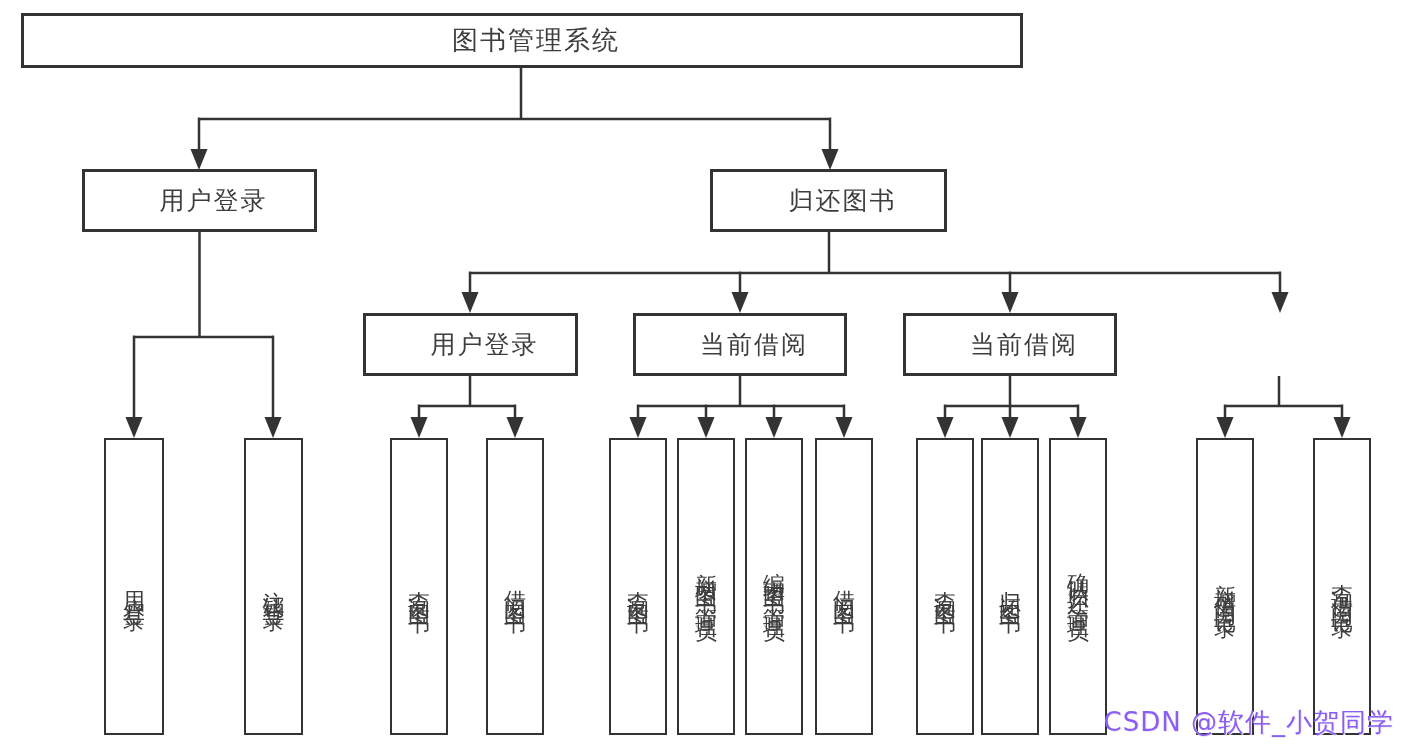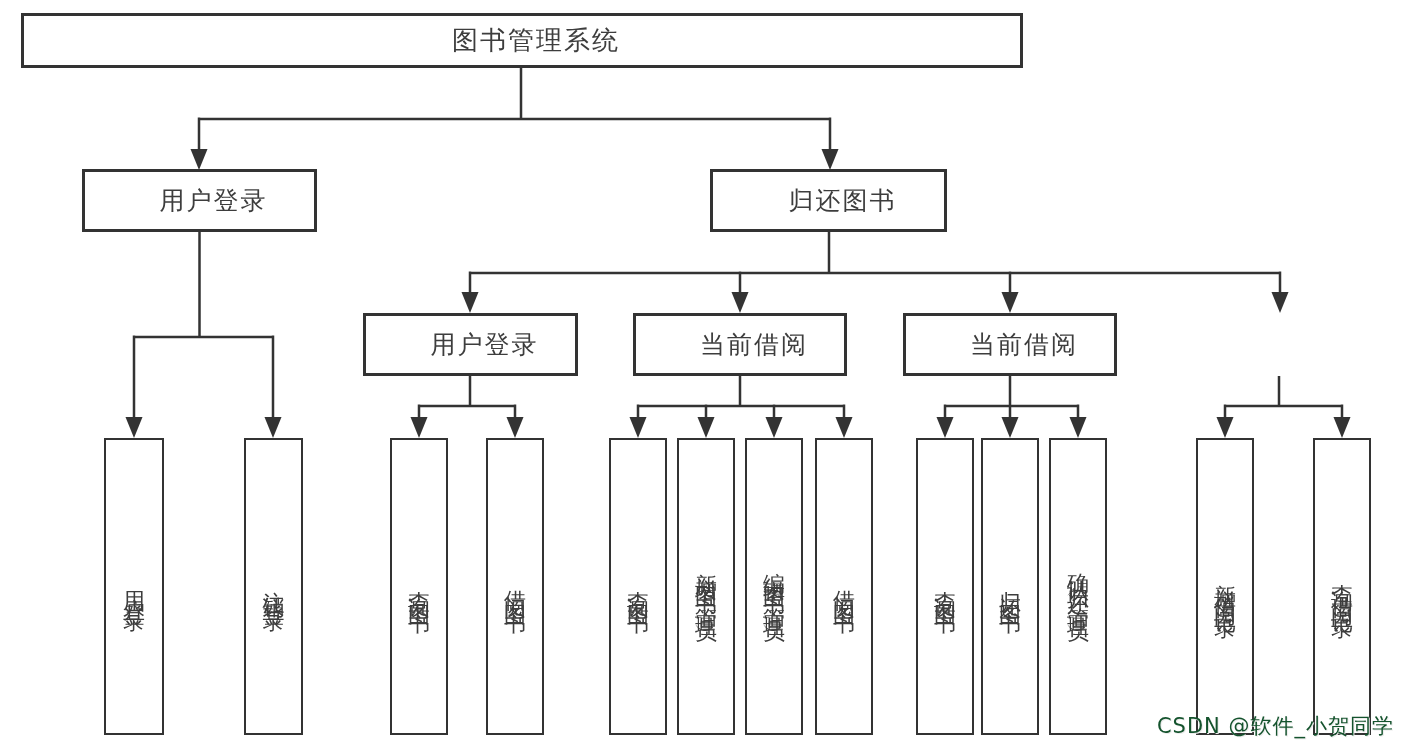--- a/index.html
+++ b/index.html
@@ -16,22 +16,22 @@
   .leaf{
     position:absolute;box-sizing:border-box;border:2px solid #333333;background:#ffffff;
     top:438px;height:297px;width:58px;
     display:flex;align-items:center;justify-content:center;
   }
   .leaf span{
     writing-mode:vertical-rl;text-orientation:mixed;
     font-size:22px;letter-spacing:7px;line-height:1.1;color:#3d3d3d;
   }
   .watermark{
-    position:absolute;right:11px;bottom:7px;font-size:21px;letter-spacing:1px;
-    color:#14532d;text-shadow:1px 1px 0 #ececec;white-space:nowrap;
+    position:absolute;right:11px;bottom:7px;font-size:26px;letter-spacing:1px;
+    color:#8b5cf6;text-shadow:1px 1px 0 #ececec;white-space:nowrap;
   }
 </style>
 </head>
 <body>
 
 <div id="canvas">
 
   <svg id="wires" viewBox="0 0 1405 747" xmlns="http://www.w3.org/2000/svg">
     <g stroke="#333333" stroke-width="2.5" fill="none">
       <path d="M521 68 V119 M199 119 H830 M199 117.5 V150 M830 117.5 V150"></path>

